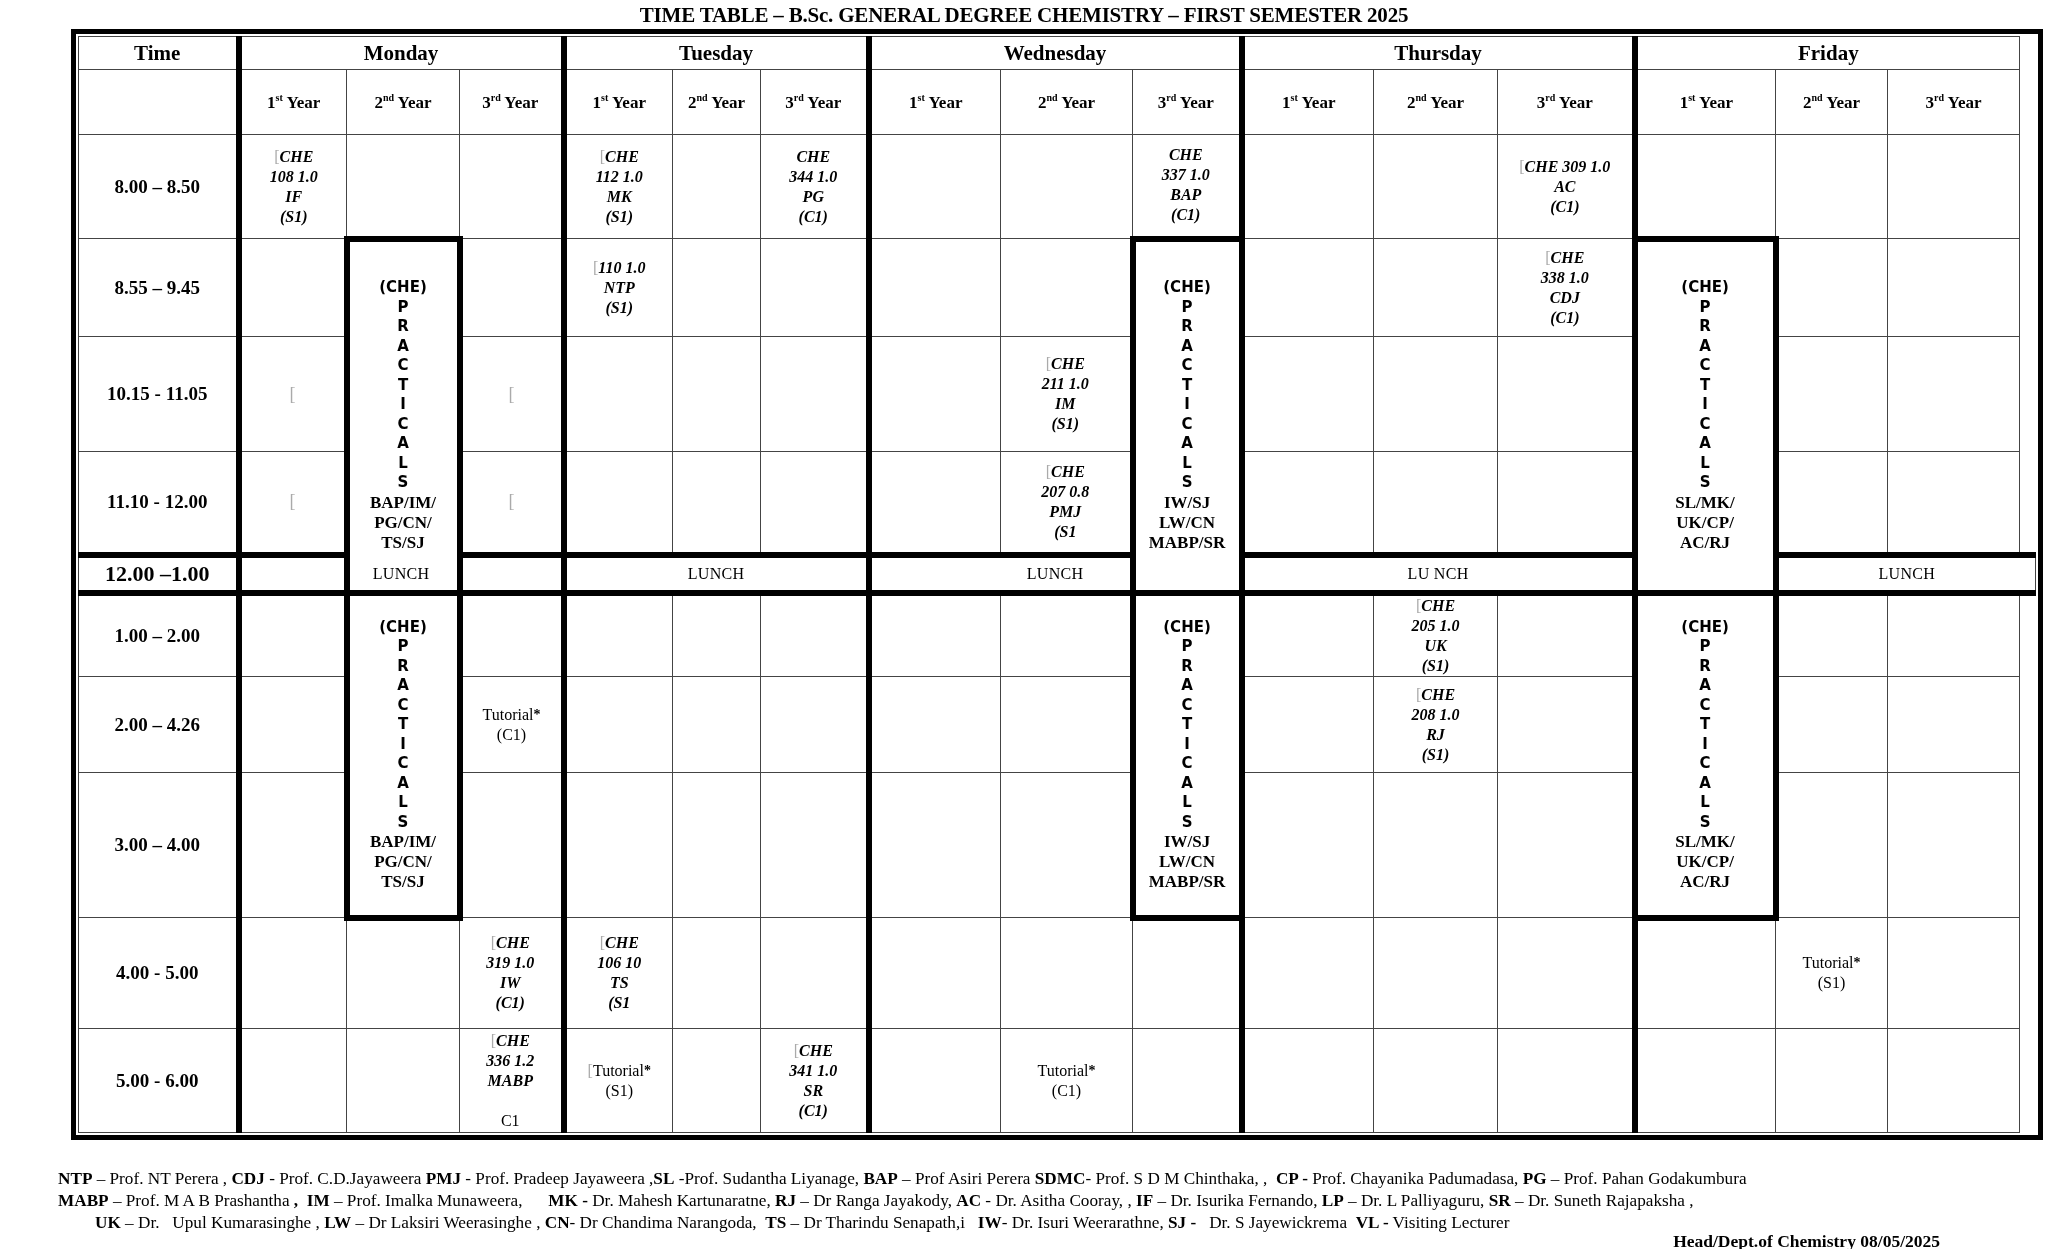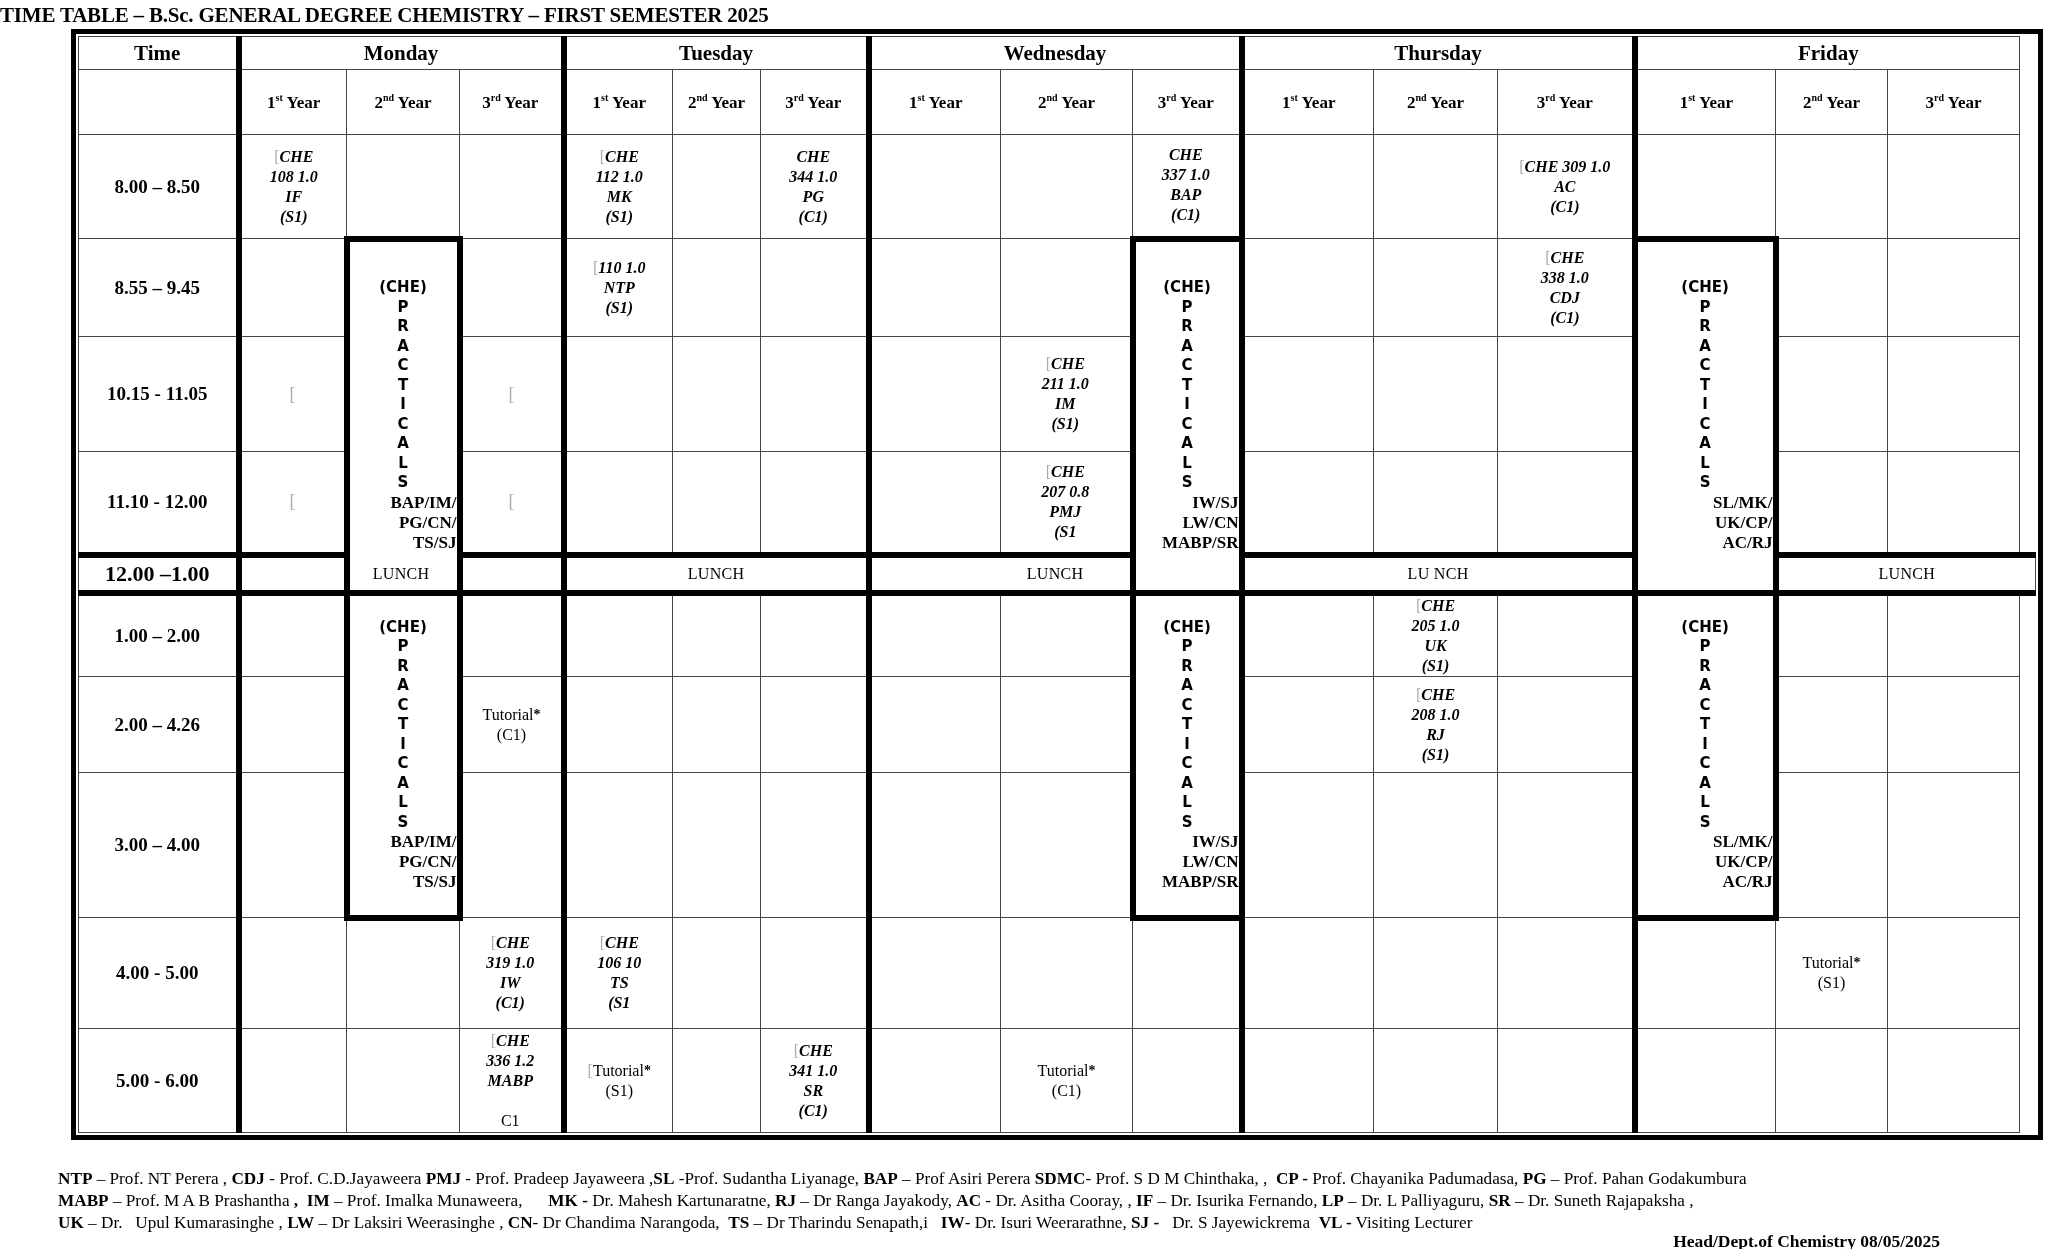--- a/index.html
+++ b/index.html
@@ -1,28 +1,28 @@
 <!DOCTYPE html>
 <html><head>
 <meta charset="utf-8">
 <style>
   html, body { margin:0; padding:0; background:#ffffff; }
   body { width:2048px; height:1249px; position:relative; overflow:hidden; font-family:"Liberation Serif", serif; color:#000; }
-  .title { position:absolute; left:0; width:2048px; top:3px; text-align:left; font-weight:bold; font-size:21px; letter-spacing:-0.2px; }
+  .title { position:absolute; left:0; width:2048px; top:3px; text-align:center; font-weight:bold; font-size:21px; letter-spacing:-0.2px; }
   .wrap { position:absolute; left:55px; top:29px; width:1972px; border:5px solid #000; box-sizing:border-box; padding:2px;margin-left:16px; }
   table.tt { border-collapse:collapse; width:100%; table-layout:fixed; }
   table.tt td, table.tt th { border:1px solid #444; text-align:center; vertical-align:middle; padding:0; overflow:hidden; }
   th.day { font-size:21px; font-weight:bold; height:32px; border-bottom:7px double #000; }
   th.year { font-size:17px; font-weight:bold; height:64px; border-bottom:7px solid #000; }
   th.year sup { font-size:10px; }
   td.time { font-size:19px; font-weight:bold; }
   .dsep { border-left:6px solid #000 !important; }
   td.course { font-style:italic; font-weight:bold; font-size:16px; line-height:20px; }
   td.prac { border:6px solid #000 !important; font-weight:bold; font-size:15px; line-height:19.5px; font-family:"DejaVu Sans", sans-serif; }
-  td.prac .staff { font-family:"Liberation Serif", serif; font-size:17px; line-height:20px;text-align:right; }
+  td.prac .staff { font-family:"Liberation Serif", serif; font-size:17px; line-height:20px; }
   td.tut { font-size:16px; line-height:20px; }
   td.tut b { font-size:14px; vertical-align:top; }
   td.lunch { font-size:16px; letter-spacing:0.3px; height:32px; }
   tr.lunchrow td { border-top:6px solid #000; border-bottom:6px solid #000; }
   tr.lunchrow td.time { font-size:22px; }
   .bracket { color:#aaa; font-style:normal; font-weight:normal; }
   .foot { position:absolute; left:58px; top:1168px; width:1980px; font-size:17.2px; line-height:22px; white-space:nowrap; }
   .foot b { font-weight:bold; }
   .sign { position:absolute; right:108px; top:1231px; font-weight:bold; font-size:17.5px; }
 </style>
@@ -414,15 +414,15 @@
           <td></td>
           <td></td>
         </tr>
       </tbody>
   </table>
 </div>
 
 <div class="foot" id="legend">
     <div style="white-space: pre;"><b>NTP</b><span> – Prof. NT Perera , </span><b>CDJ</b><span> - Prof. C.D.Jayaweera </span><b>PMJ</b><span> - Prof. Pradeep Jayaweera ,</span><b>SL</b><span> -Prof. Sudantha Liyanage, </span><b>BAP</b><span> – Prof Asiri Perera </span><b>SDMC</b><span>- Prof. S D M Chinthaka, ,  </span><b>CP -</b><span> Prof. Chayanika Padumadasa, </span><b>PG</b><span> – Prof. Pahan Godakumbura</span></div>
     <div style="white-space: pre;"><b>MABP</b><span> – Prof. M A B Prashantha </span><b>,  IM</b><span> – Prof. Imalka Munaweera,      </span><b>MK -</b><span> Dr. Mahesh Kartunaratne, </span><b>RJ</b><span> – Dr Ranga Jayakody, </span><b>AC</b><span> - Dr. Asitha Cooray, , </span><b>IF</b><span> – Dr. Isurika Fernando, </span><b>LP</b><span> – Dr. L Palliyaguru, </span><b>SR</b><span> – Dr. Suneth Rajapaksha ,</span></div>
-    <div style="white-space: pre;"><b>UK</b><span> – Dr.   Upul Kumarasinghe , </span><b>LW</b><span> – Dr Laksiri Weerasinghe , </span><b>CN</b><span>- Dr Chandima Narangoda,  </span><b>TS</b><span> – Dr Tharindu Senapath,i   </span><b>IW</b><span>- Dr. Isuri Weerarathne, </span><b>SJ -</b><span>   Dr. S Jayewickrema  </span><b>VL -</b><span> Visiting Lecturer</span></div>
+    <div style="white-space: pre; margin-left: 37px;"><b>UK</b><span> – Dr.   Upul Kumarasinghe , </span><b>LW</b><span> – Dr Laksiri Weerasinghe , </span><b>CN</b><span>- Dr Chandima Narangoda,  </span><b>TS</b><span> – Dr Tharindu Senapath,i   </span><b>IW</b><span>- Dr. Isuri Weerarathne, </span><b>SJ -</b><span>   Dr. S Jayewickrema  </span><b>VL -</b><span> Visiting Lecturer</span></div>
   </div>
 <div class="sign">Head/Dept.of Chemistry  08/05/2025</div>
 
 </body></html>

